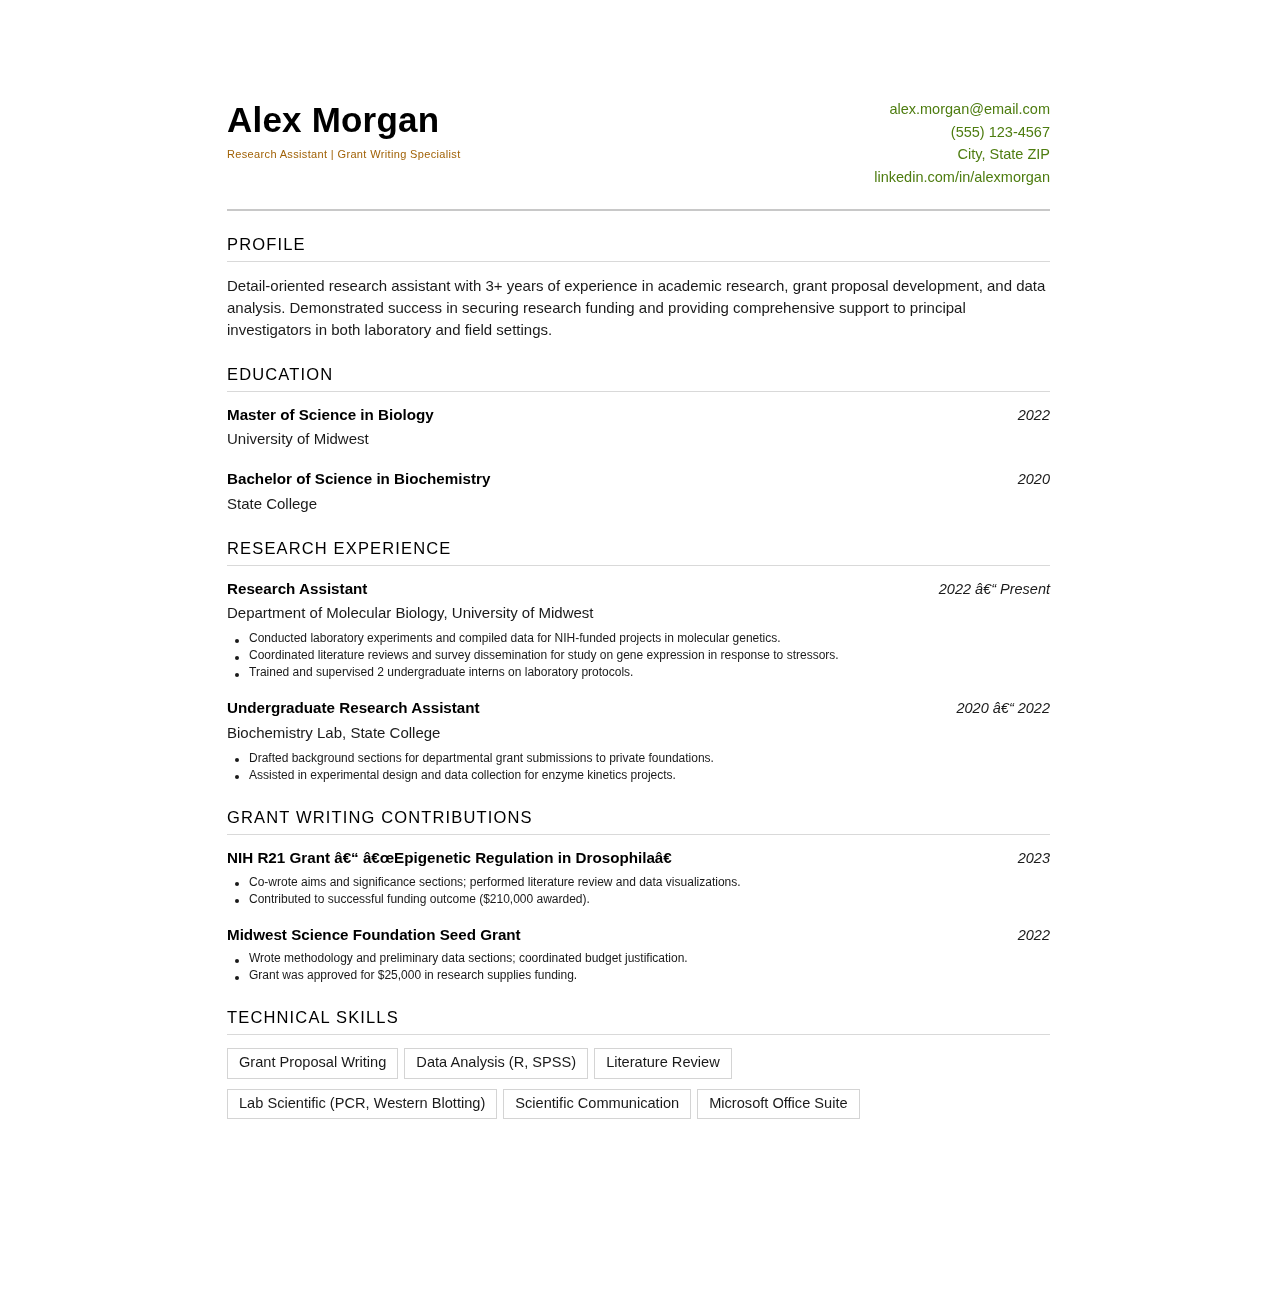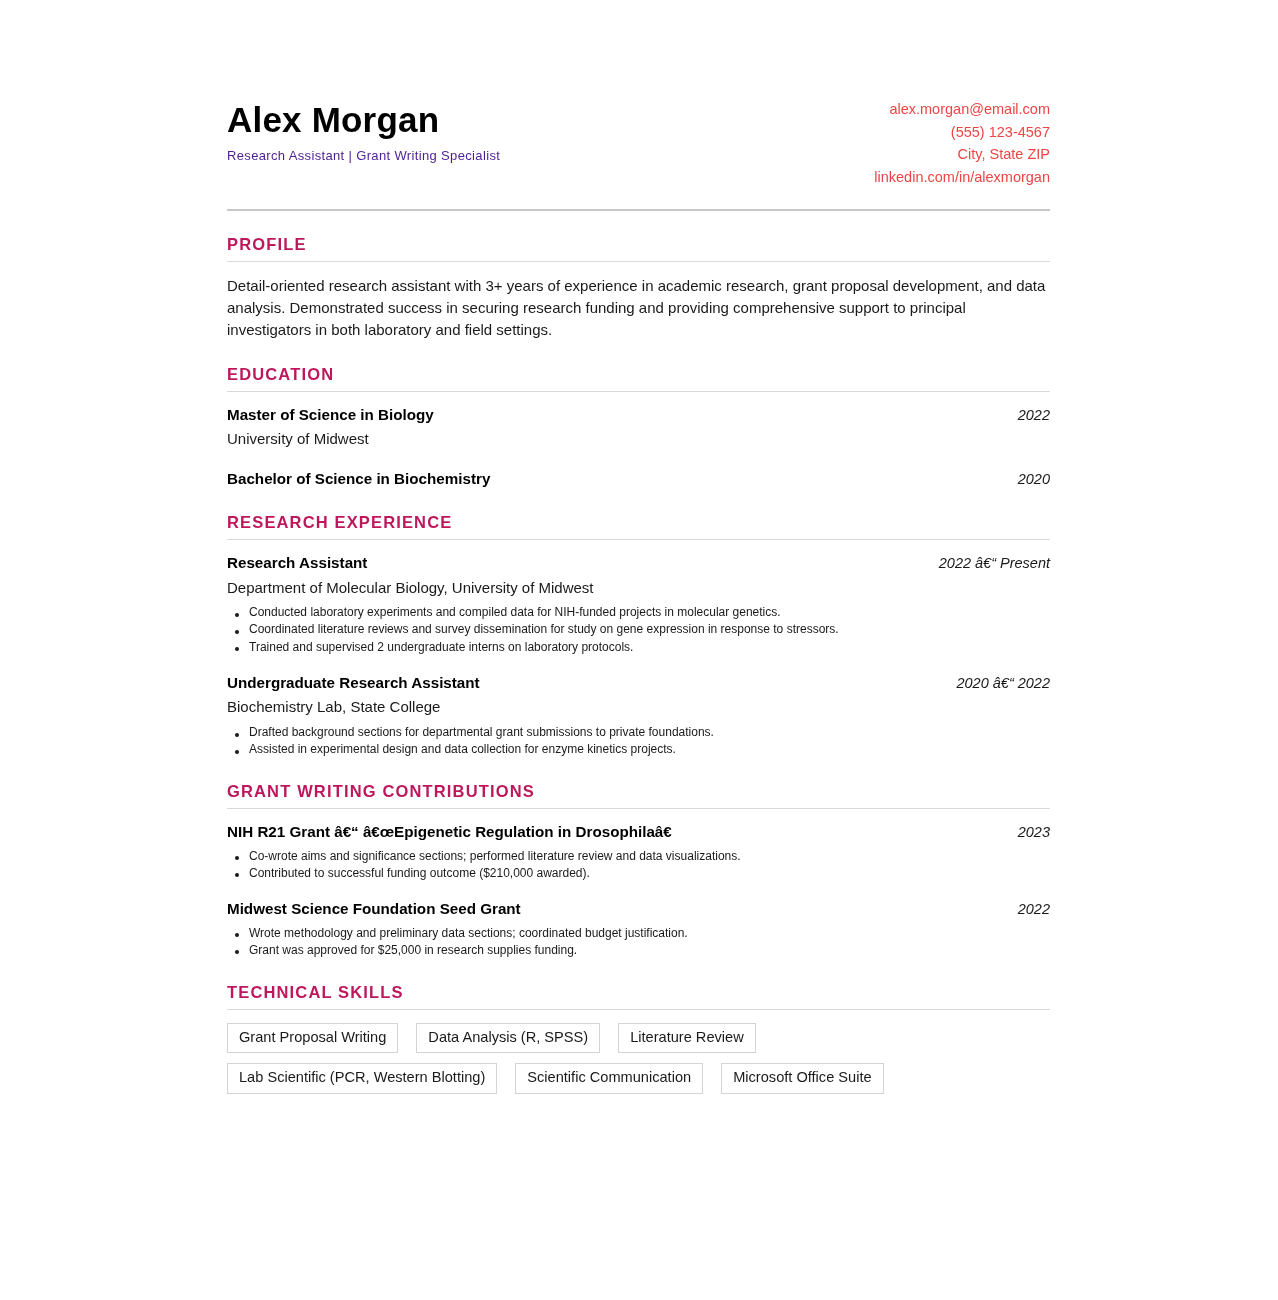--- a/index.html
+++ b/index.html
@@ -41,53 +41,53 @@
   .name {
     font-size: 35px;
     font-weight: bold;
     line-height: 1.05;
     letter-spacing: 0.2px;
     color: #000000;
     margin: 0 0 9px 0;
     white-space: nowrap;
   }
   .tagline {
-    font-size: 13px;
+    font-size: 11px;
     font-weight: normal;
     letter-spacing: 0.35px;
-    color: #4c1d95;
+    color: #a16207;
     white-space: nowrap;
   }
   .contact {
     text-align: right;
     font-size: 14.5px;
     line-height: 1.56;
-    color: #ef4444;
+    color: #4d7c0f;
     padding-top: 3px;
   }
   .contact div {
     white-space: nowrap;
   }
 
   .header-rule {
     border: 0;
     border-top: 2px solid #c8c8c8;
     margin: 21px 0 0 0;
     height: 0;
   }
 
   
   .section {
     margin-top: 24px;
   }
   .section-title {
     font-size: 16.5px;
-    font-weight: bold;
+    font-weight: normal;
     letter-spacing: 1.15px;
-    color: #be185d;
+    color: #000000;
     text-transform: uppercase;
     margin: 0 0 7px 0;
   }
   .section-rule {
     border: 0;
     border-top: 1px solid #d9d9d9;
     margin: 0 0 13px 0;
     height: 0;
   }
 
@@ -159,21 +159,21 @@
     margin-bottom: 19px;
   }
   .edu-entry:last-child {
     margin-bottom: 0;
   }
 
   
   .skills {
     display: flex;
     flex-wrap: wrap;
-    gap: 10px 18px;
+    gap: 10px 6px;
     max-width: 740px;
   }
   .skill-tag {
     border: 1px solid #d4d4d4;
     background: #ffffff;
     padding: 5px 11px 6px 11px;
     font-size: 14.6px;
     color: #1a1a1a;
     line-height: 1.2;
     white-space: nowrap;
@@ -216,20 +216,21 @@
             <div class="entry-date">2022</div>
           </div>
           <div class="entry-sub">University of Midwest</div>
         </div>
 
         <div class="entry edu-entry">
           <div class="entry-head">
             <div class="entry-title">Bachelor of Science in Biochemistry</div>
             <div class="entry-date">2020</div>
           </div>
+          <div class="entry-sub">State College</div>
         </div>
 
       </div>
     </div>
 
     <div class="section">
       <div class="section-title">RESEARCH EXPERIENCE</div>
       <hr class="section-rule">
       <div>
 

